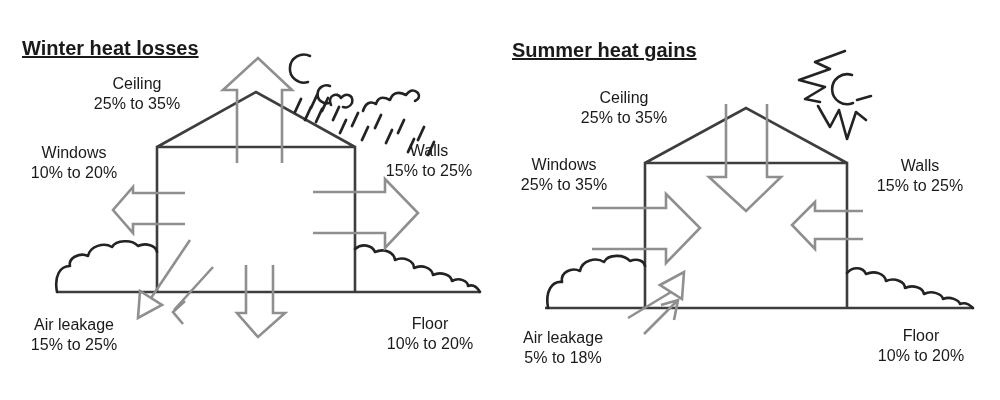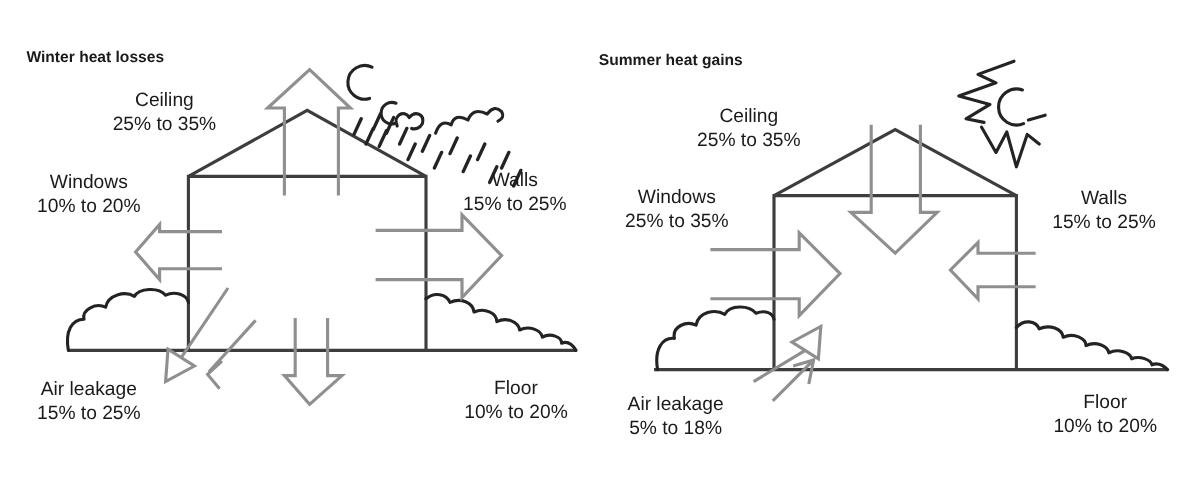--- a/index.html
+++ b/index.html
@@ -6,22 +6,22 @@
   #figure{
     position:relative;
     width:1000px;height:400px;
     background:var(--background,#fff);
     font-family:"Liberation Sans",sans-serif;
     overflow:hidden;
   }
   #diagram-svg{position:absolute;left:0;top:0;}
   .panel-title{
     position:absolute;
-    font-size:13px;font-weight:bold;line-height:20px;
-    color:var(--text,#111);white-space:nowrap;
+    font-size:20px;font-weight:bold;line-height:20px;
+    color:var(--text,#111);white-space:nowrap;text-decoration:underline;
   }
   .lbl{
     position:absolute;
     transform:translateX(-50%);
     text-align:center;
     font-size:16px;line-height:20px;
     color:var(--text,#1a1a1a);
     white-space:nowrap;
   }
   .outline{stroke:var(--outline,#3d3d3d);stroke-width:2.6;fill:none;}
@@ -85,21 +85,21 @@
         <g>
           <path class="arrow" d="M628 318 L671 292"></path>
           <path class="arrow" d="M660 285 L684 272 L682 299 Z"></path>
           <path class="arrow" d="M644 334 L676 302 M661 305 L678 300 L674 320"></path>
         </g>
       </g>
     </g>
   </svg>
 
   <div class="panel-title" style="left:22px;top:38px">Winter heat losses</div>
-  <div class="panel-title" style="left:499px;top:40px">Summer heat gains</div>
+  <div class="panel-title" style="left:512px;top:40px">Summer heat gains</div>
 
   <div class="lbl" style="left:137px;top:74px">
     <div>Ceiling</div>
     <div>25% to 35%</div>
   </div>
   <div class="lbl" style="left:74px;top:143px">
     <div>Windows</div>
     <div>10% to 20%</div>
   </div>
   <div class="lbl" style="left:429px;top:141px">

